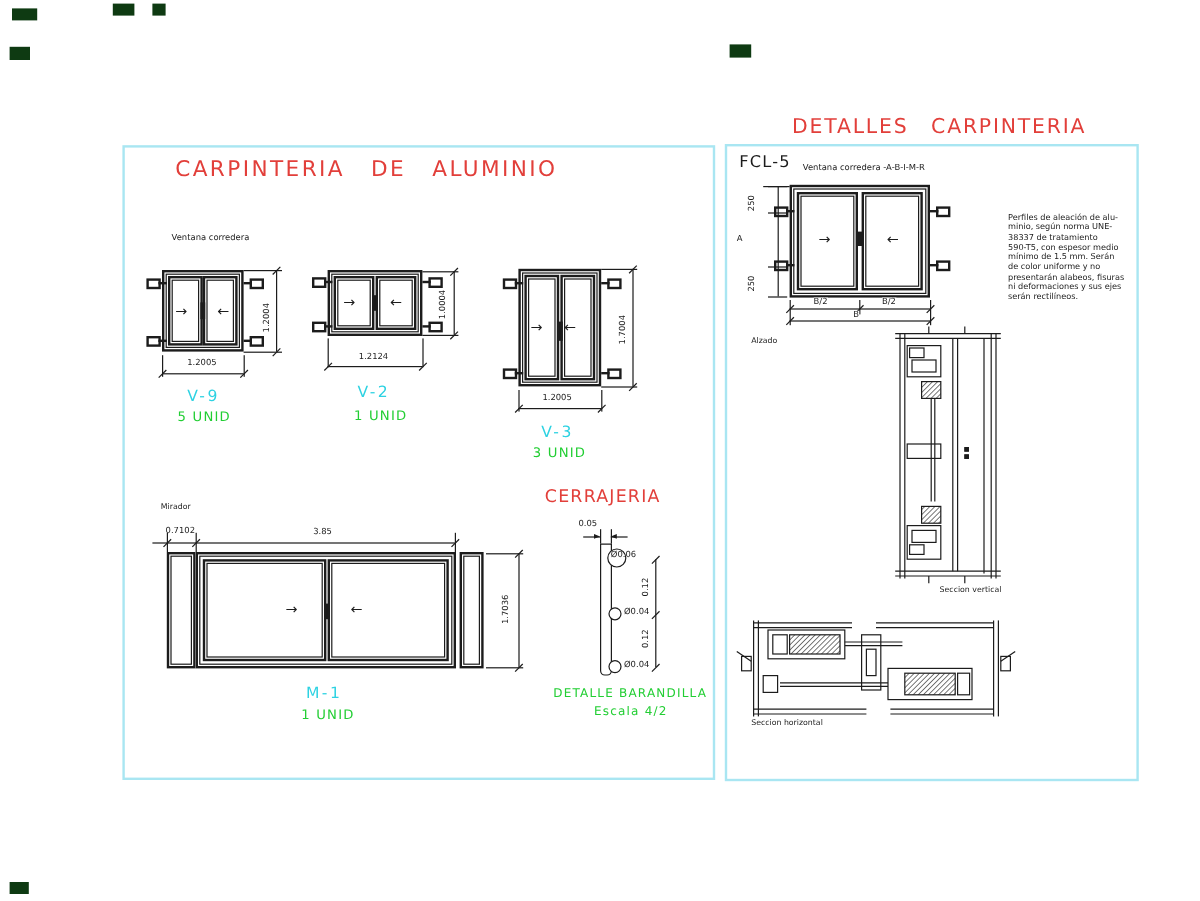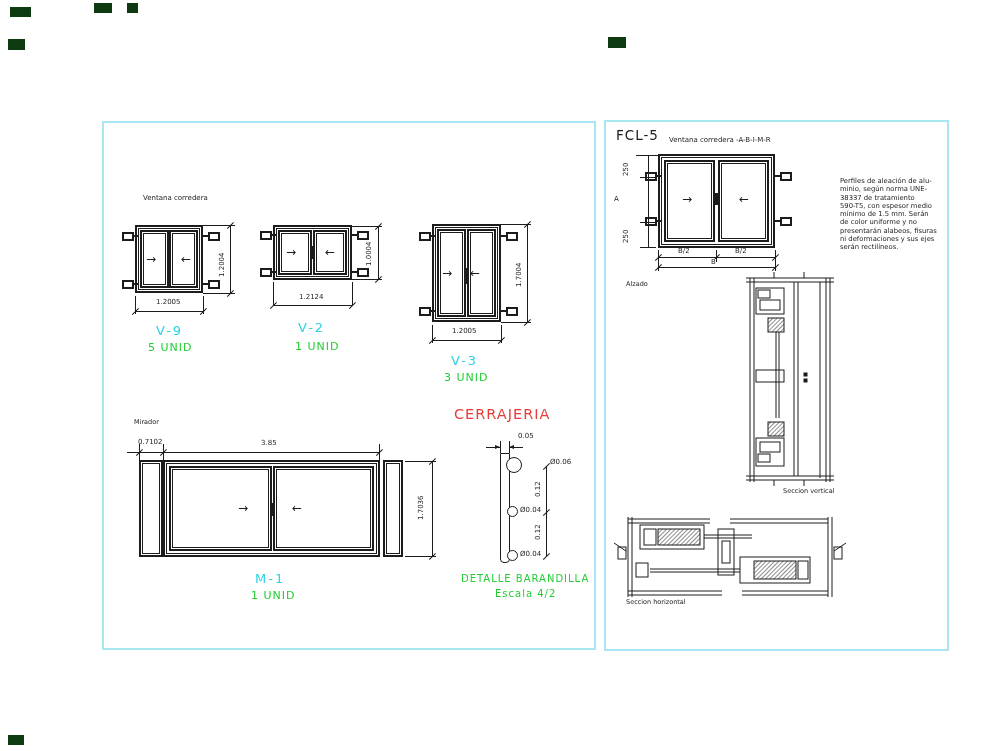--- a/index.html
+++ b/index.html
@@ -51,20 +51,21 @@
   <div class="mark" style="left:10px;top:7px;width:21px;height:10px;"></div>
   <div class="mark" style="left:94px;top:3px;width:18px;height:10px;"></div>
   <div class="mark" style="left:127px;top:3px;width:11px;height:10px;"></div>
   <div class="mark" style="left:8px;top:39px;width:17px;height:11px;"></div>
   <div class="mark" style="left:608px;top:37px;width:18px;height:11px;"></div>
   <div class="mark" style="left:8px;top:735px;width:16px;height:10px;"></div>
 
   <div class="panelbox" style="left:102px;top:121px;width:494px;height:529px;"></div>
   <div class="panelbox" style="left:604px;top:120px;width:345px;height:531px;"></div>
 
+  <div class="t red title" style="left:146px;top:133px;">CARPINTERIA  DE  ALUMINIO</div>
   <div class="t small" style="left:143px;top:195px;">Ventana corredera</div>
 
   <div class="win" style="left:135px;top:225px;width:68px;height:68px;">
     <div class="sash" style="left:3px;top:3px;width:29px;height:58px;"></div>
     <div class="sash" style="left:32px;top:3px;width:29px;height:58px;"></div>
     <div class="lock" style="left:30px;top:25px;width:4px;height:14px;"></div>
     <span class="arrow" style="left:9px;top:26px;">→</span>
     <span class="arrow" style="left:44px;top:26px;">←</span>
     <div class="anch al" style="left:-15px;top:5px;"></div>
     <div class="anch al" style="left:-15px;top:53px;"></div>
@@ -162,44 +163,45 @@
   <div class="hl" style="left:405px;top:461px;width:31px;"></div>
   <div class="hl" style="left:405px;top:556px;width:31px;"></div>
   <div class="vl" style="left:432px;top:461px;height:95px;"></div>
   <div class="tk" style="left:428px;top:460.5px;"></div>
   <div class="tk" style="left:428px;top:555.5px;"></div>
   <div class="dt rot" style="left:418px;top:520px;">1.7036</div>
   <div class="t cyan wid" style="left:255px;top:572px;">M-1</div>
   <div class="t green unid" style="left:251px;top:590px;">1 UNID</div>
 
   <div class="t red title3" style="left:454px;top:407px;">CERRAJERIA</div>
-  <div class="dt" style="left:518px;top:433px;text-align:center;">0.05</div>
+  <div class="dt" style="left:482px;top:433px;text-align:center;">0.05</div>
   <div class="vl" style="left:500px;top:441px;height:12px;"></div>
   <div class="vl" style="left:509px;top:441px;height:12px;"></div>
   <div class="hl" style="left:486px;top:447px;width:14px;"></div>
   <div class="hl" style="left:509px;top:447px;width:14px;"></div>
   <div class="tri-r" style="left:495px;top:444.5px;"></div>
   <div class="tri-l" style="left:509px;top:444.5px;"></div>
 
   <div class="bar" style="left:500px;top:453px;width:10px;height:110px;"></div>
   <div class="circ" style="left:506px;top:457px;width:16px;height:16px;"></div>
   <div class="circ" style="left:507px;top:506px;width:11px;height:11px;"></div>
   <div class="circ" style="left:507px;top:550px;width:11px;height:11px;"></div>
-  <div class="dt" style="left:550px;top:459px;">Ø0.06</div>
+  <div class="dt" style="left:509px;top:459px;">Ø0.06</div>
   <div class="dt" style="left:520px;top:507px;">Ø0.04</div>
   <div class="dt" style="left:520px;top:551px;">Ø0.04</div>
   <div class="vl" style="left:546px;top:466px;height:90px;"></div>
   <div class="tk" style="left:542px;top:465.5px;"></div>
   <div class="tk" style="left:542px;top:511.5px;"></div>
   <div class="tk" style="left:542px;top:555.5px;"></div>
   <div class="dt rot" style="left:535px;top:497px;">0.12</div>
   <div class="dt rot" style="left:535px;top:540px;">0.12</div>
   <div class="t green cap" style="left:461px;top:574px;">DETALLE BARANDILLA</div>
   <div class="t green cap" style="left:495px;top:589px;">Escala 4/2</div>
 
+  <div class="t red title2" style="left:660px;top:98px;">DETALLES  CARPINTERIA</div>
   <div class="t" style="left:616px;top:129px;font-size:13.5px;letter-spacing:1px;">FCL-5</div>
   <div class="t small" style="left:669px;top:137px;">Ventana corredera -A-B-I-M-R</div>
 
   <div class="win" style="left:658px;top:154px;width:117px;height:94px;">
     <div class="sash" style="left:4px;top:4px;width:51px;height:82px;"></div>
     <div class="sash" style="left:58px;top:4px;width:51px;height:82px;"></div>
     <div class="lock" style="left:54.5px;top:37px;width:4px;height:12px;"></div>
     <span class="arrow" style="left:22px;top:37px;">→</span>
     <span class="arrow" style="left:79px;top:37px;">←</span>
     <div class="anch al" style="left:-15px;top:16px;"></div>

